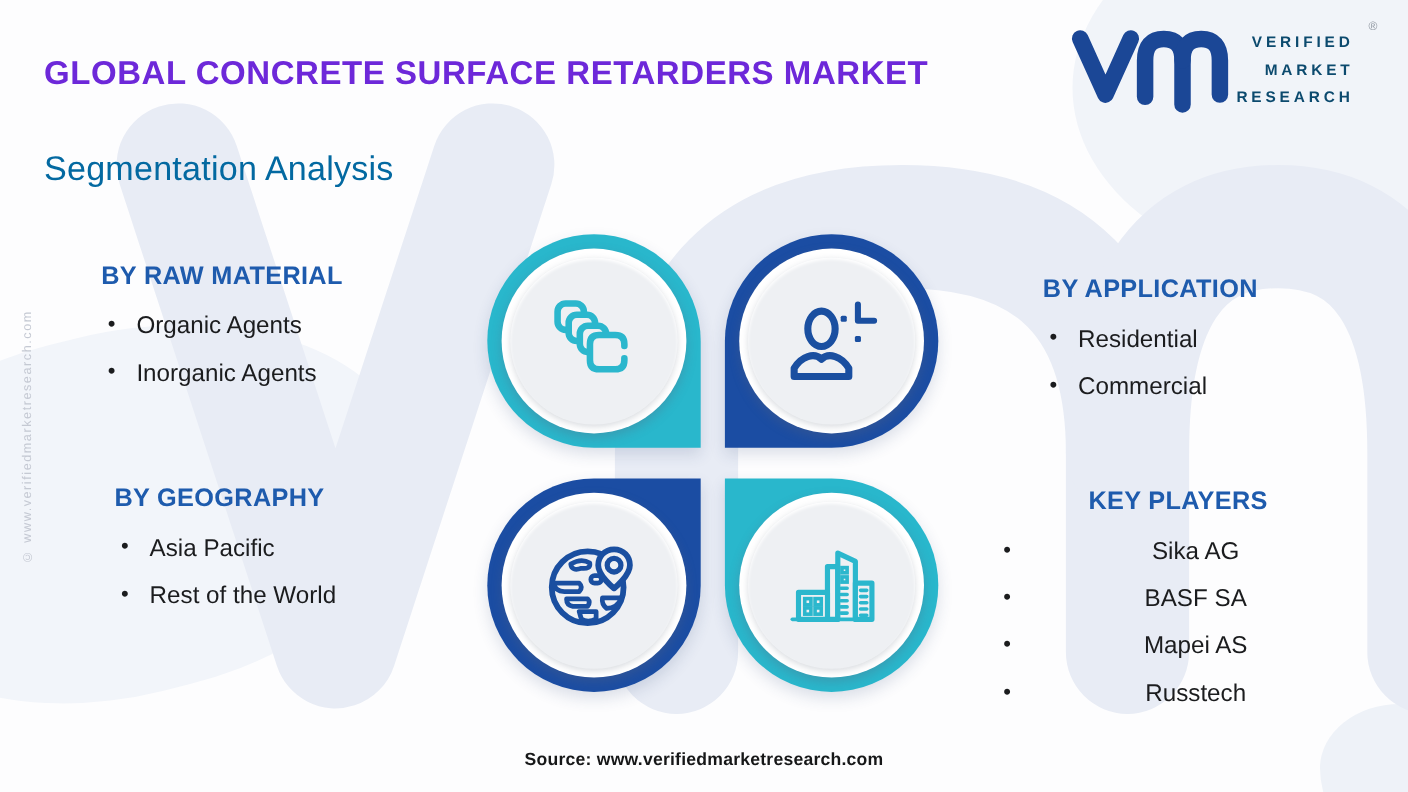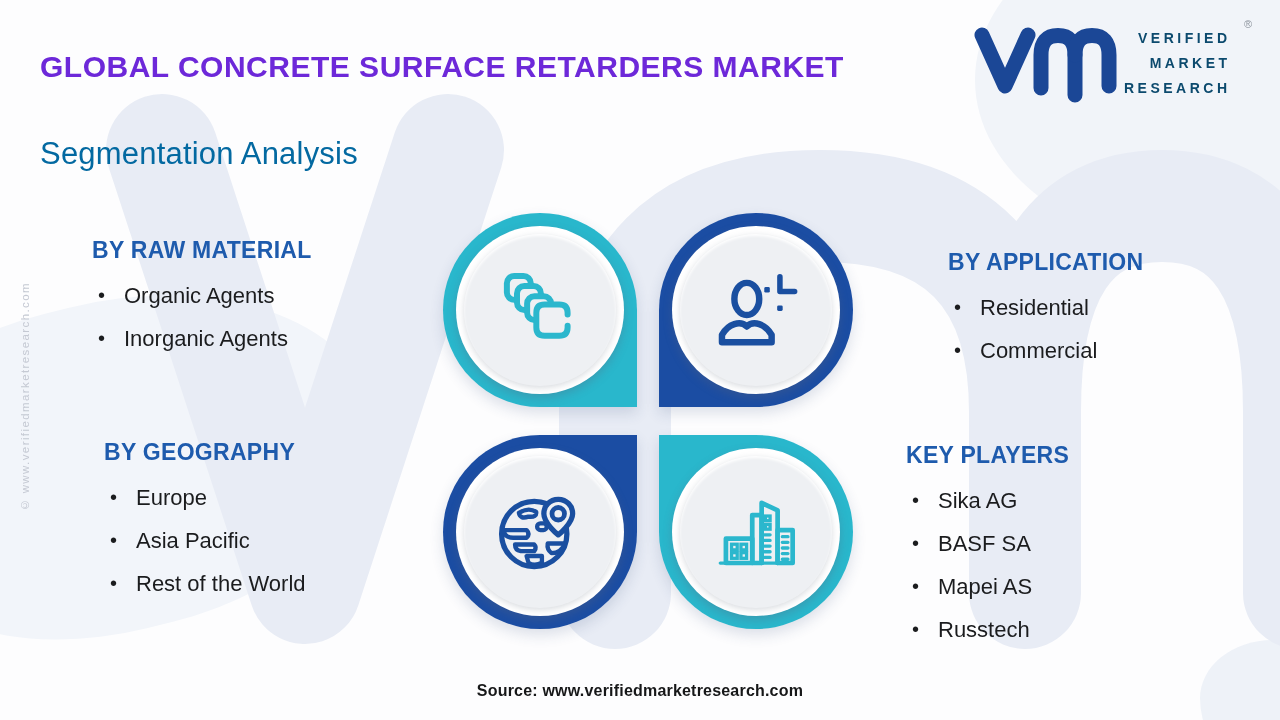--- a/index.html
+++ b/index.html
@@ -36,21 +36,21 @@
   .logo-lines{position:absolute;left:152px;top:8px;}
   .logo-lines div{
     font-size:14px;font-weight:700;letter-spacing:3.5px;color:#0c4a6e;line-height:25px;text-align:right;
   }
   .logo-reg{position:absolute;left:272px;top:0;font-size:11px;color:#8d949e;}
   
   .section{position:absolute;z-index:2;width:330px;}
   .sec-raw{left:92px;top:237px;}
   .sec-app{left:948px;top:249px;}
   .sec-geo{left:104px;top:439px;}
-  .sec-key{left:906px;top:442px;}
+  .sec-key{left:906px;top:442px;text-align:center;}
   .sec-title{font-size:23px;font-weight:700;color:#1e5bad;letter-spacing:.3px;margin:0;}
   .sec-list{list-style:none;margin:10px 0 0 0;padding:0;}
   .sec-list li{
     font-size:22px;color:#1b1c1e;line-height:43px;padding-left:32px;position:relative;
   }
   .sec-list li::before{
     content:"\2022";position:absolute;left:6px;top:0;font-size:20px;color:#1b1c1e;
   }
   
   .cluster{position:absolute;z-index:2;left:443px;top:213px;width:410px;height:416px;}
@@ -128,21 +128,20 @@
     <h2 class="sec-title">BY APPLICATION</h2>
     <ul class="sec-list">
       <li>Residential</li>
       <li>Commercial</li>
     </ul>
   </div>
 
   <div class="section sec-geo">
     <h2 class="sec-title">BY GEOGRAPHY</h2>
     <ul class="sec-list">
-      <li>Europe</li>
       <li>Asia Pacific</li>
       <li>Rest of the World</li>
     </ul>
   </div>
 
   <div class="section sec-key">
     <h2 class="sec-title">KEY PLAYERS</h2>
     <ul class="sec-list">
       <li>Sika AG</li>
       <li>BASF SA</li>

